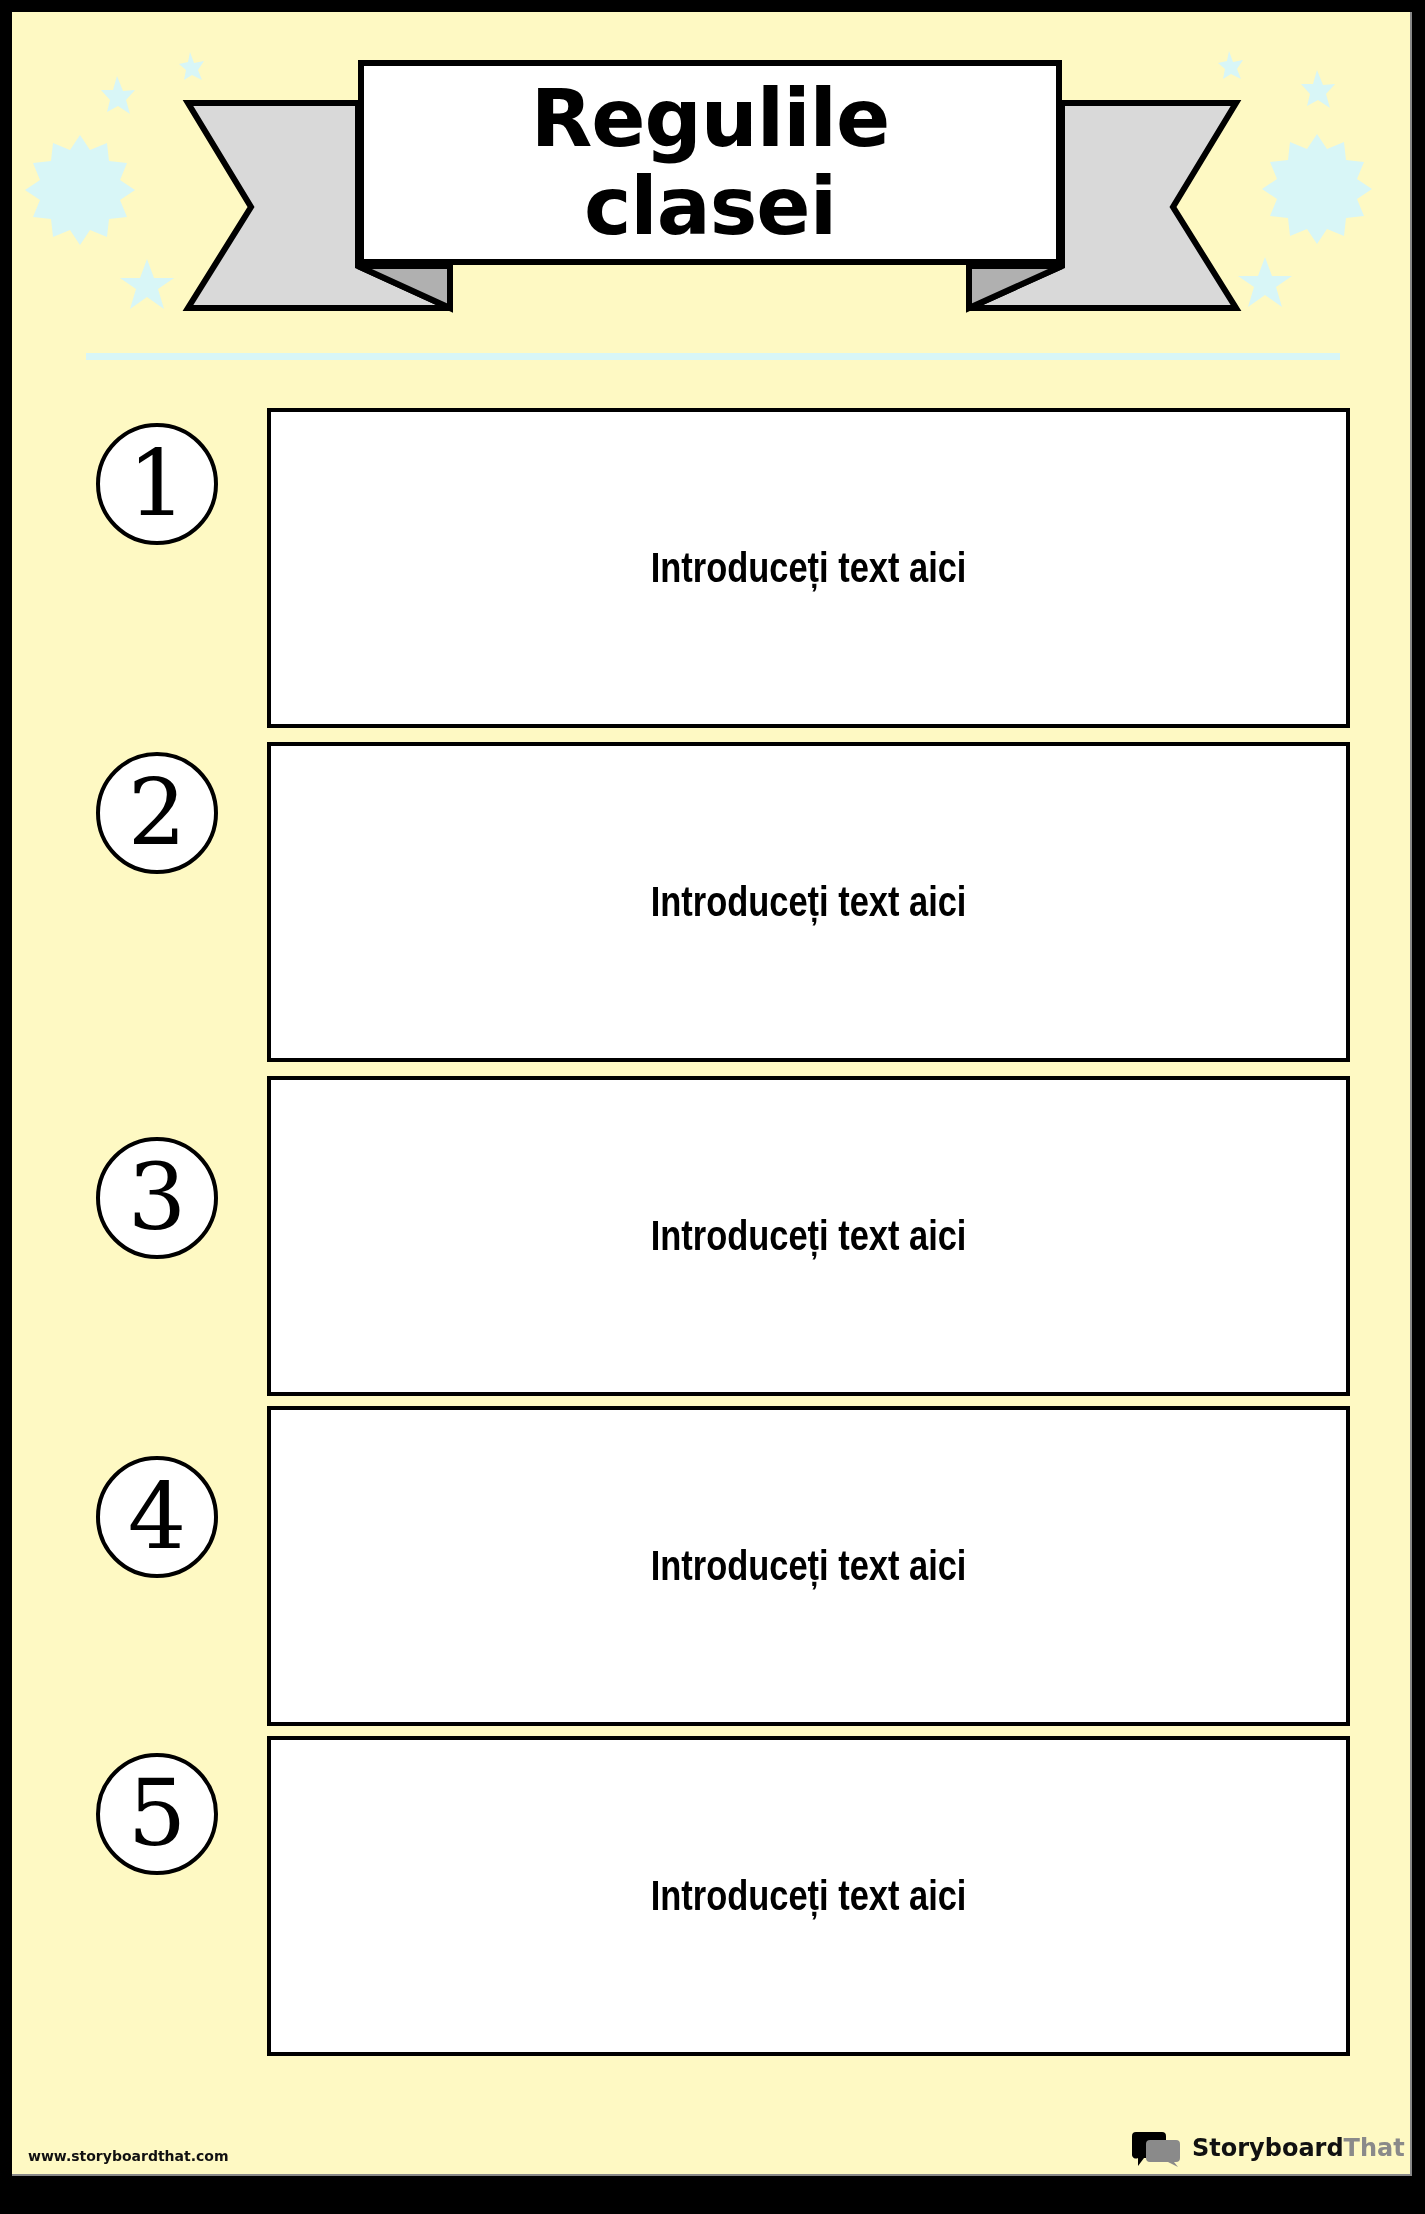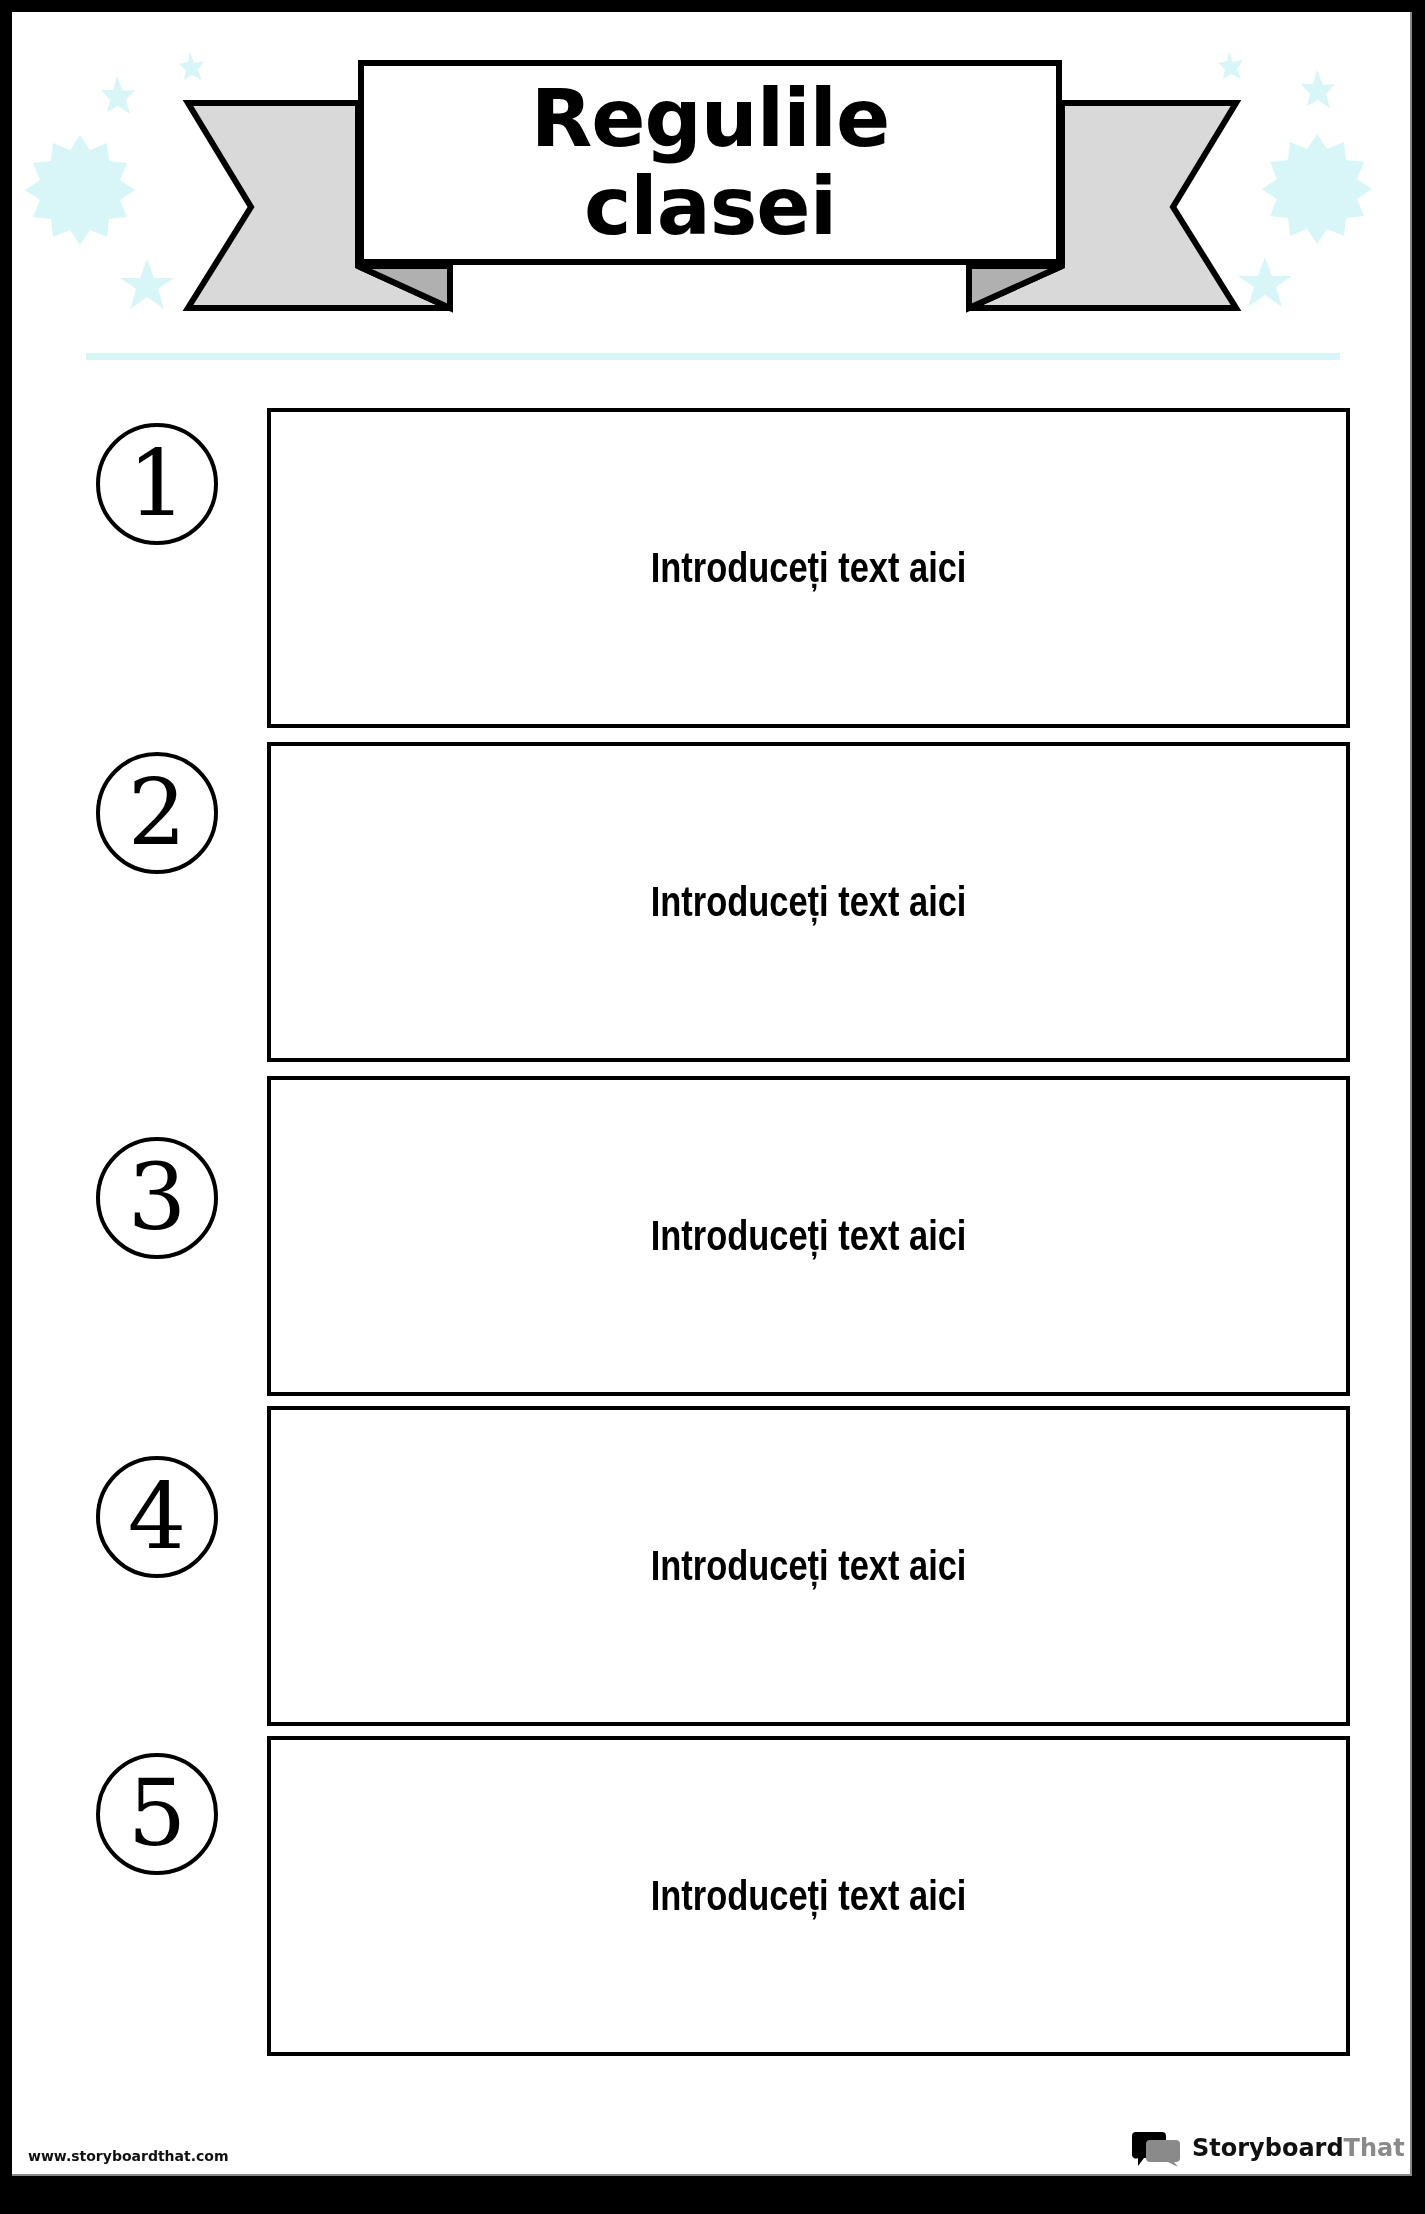--- a/index.html
+++ b/index.html
@@ -1,17 +1,17 @@
 <!DOCTYPE html>
 <html><head>
 <meta charset="utf-8">
 <style>
   html, body { margin:0; padding:0; }
   body { width:1425px; height:2214px; background:#000; position:relative; overflow:hidden; font-family:"DejaVu Sans", sans-serif; }
-  .poster { position:absolute; left:12px; top:12px; width:1400px; height:2164px; background:#ffffff; border-right:2px solid #888; border-bottom:2px solid #888; box-sizing:border-box; }
+  .poster { position:absolute; left:12px; top:12px; width:1400px; height:2164px; background:#fef9c3; border-right:2px solid #888; border-bottom:2px solid #888; box-sizing:border-box; }
   .banner-svg { position:absolute; left:0; top:0; }
   .title-box { position:absolute; left:346px; top:48px; width:704px; height:205px; background:#fff; border:6px solid #000; box-sizing:border-box; display:flex; align-items:center; justify-content:center; text-align:center; }
   .title { font-family:"DejaVu Sans", sans-serif; font-weight:bold; font-size:80px; line-height:88px; color:#000; letter-spacing:-1px; }
   .divider { position:absolute; left:74px; top:341px; width:1254px; height:7px; background:#d8f6f7; }
   .num-circle { position:absolute; left:84px; width:122px; height:122px; border:4px solid #000; border-radius:50%; background:#fff; box-sizing:border-box; display:flex; align-items:center; justify-content:center; font-family:"DejaVu Serif", serif; font-size:92px; line-height:1; color:#000; }
   .rule-box { position:absolute; left:255px; width:1083px; height:320px; background:#fff; border:4px solid #000; box-sizing:border-box; display:flex; align-items:center; justify-content:center; }
   .rule-text { font-family:"Liberation Sans", sans-serif; font-weight:bold; font-size:42px; color:#000; transform:scaleX(0.82); letter-spacing:0; }
   .footer-url { position:absolute; left:16px; top:2136px; font-family:"DejaVu Sans", sans-serif; font-weight:bold; font-size:14px; color:#111; }
   .logo { position:absolute; left:1120px; top:2116px; display:flex; align-items:center; }
   .logo-text { font-family:"DejaVu Sans", sans-serif; font-size:24px; color:#111; margin-left:10px;font-weight:bold; }

